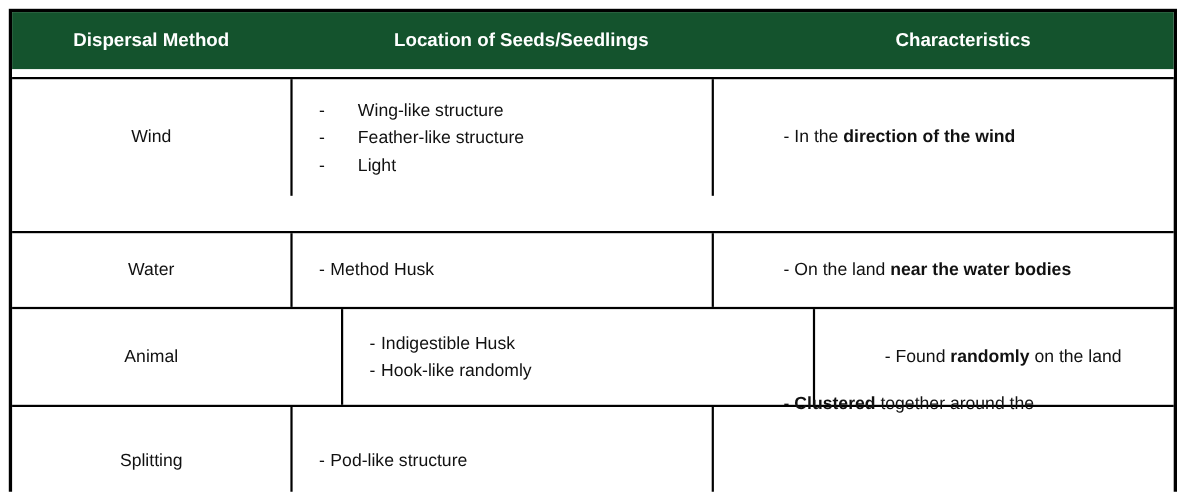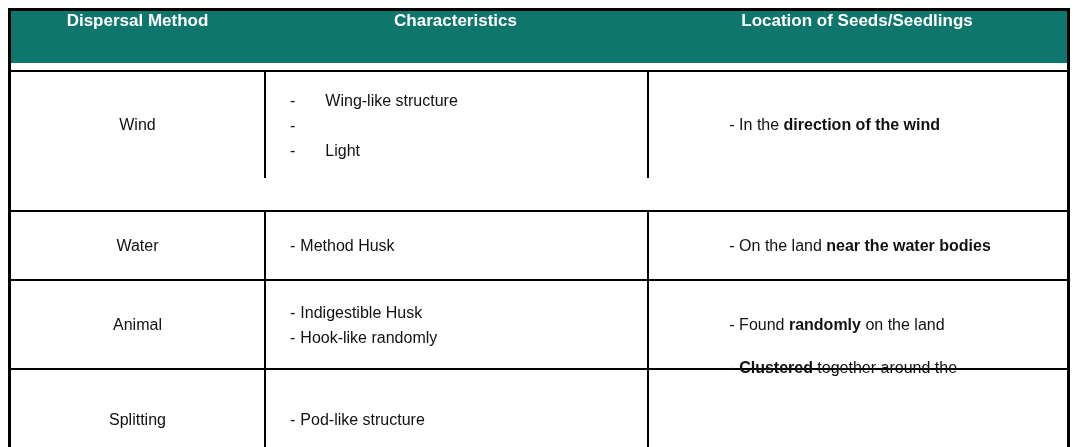--- a/index.html
+++ b/index.html
@@ -17,25 +17,25 @@
     width: 1056px;
     border: 3px solid #000000;
     box-sizing: content-box;
     background: #ffffff;
   }
 
   
   .hdr {
     display: flex;
     height: 52px;
-    background: #0f766e;
+    background: #14532d;
     color: #ffffff;
     font-weight: bold;
     font-size: 17px;
-    align-items: flex-start;
+    align-items: center;
   }
   .hdr .hcell { display: flex; align-items: center; justify-content: center; text-align: center; }
   .gap-under-header { height: 7px; background: #ffffff; }
 
   
   .rows { border-top: 2px solid #000000; }
   .row { display: flex; }
   .row + .row { border-top: 2px solid #000000; }
 
   .c1 { width: 253px; flex: 0 0 253px; }
@@ -45,59 +45,60 @@
   .cell {
     display: flex; flex-direction: column; justify-content: center;
     box-sizing: border-box;
     font-size: 16px;
     line-height: 24px;
   }
   .cell + .cell { border-left: 2px solid #000000; }
 
   .r0 { height: 106px; }
   .r1 { height: 67px; margin-top: 32px; }
-  .r2 { height: 87px; }
+  .r2 { height: 87px; gap: 46px; }
   .r3 { height: 99px; }
 
   .method-cell { align-items: center; text-align: center; }
 
   .char-cell { padding-left: 24px; padding-right: 8px; }
   .char-item { display: flex; }
   .gap-wide .char-item { column-gap: 30px; line-height: 25px; }
   .gap-narrow .char-item { column-gap: 5px; line-height: 25px; }
 
-  .loc-cell { padding-left: 27px; padding-right: 10px; }
+  .loc-cell { padding-left: 10px; padding-right: 10px; }
   .loc-line { white-space: pre-wrap; }
   .loc-tall .loc-line { line-height: 35px; }
   .b { font-weight: bold; }
 </style>
 </head>
 <body>
 
 <div class="canvas">
   <div class="tbl">
 
     <div class="hdr">
       <div class="hcell c1">Dispersal Method</div>
+      <div class="hcell c3">Location of Seeds/Seedlings</div>
       <div class="hcell c2">Characteristics</div>
-      <div class="hcell c3">Location of Seeds/Seedlings</div>
     </div>
     <div class="gap-under-header"></div>
 
     <div class="rows">
 
       <div class="row r0">
         <div class="cell c1 method-cell">Wind</div>
         <div class="cell c2 char-cell gap-wide">
           <div class="char-item">
             <span>-</span>
               <span>Wing-like structure</span>
           </div>
           <div class="char-item">
             <span>-</span>
+              <span>Feather-like structure</span>
           </div>
           <div class="char-item">
             <span>-</span>
               <span>Light</span>
           </div>
         </div>
         <div class="cell c3 loc-cell">
           <div class="loc-line">
             <span>- In the </span><span class="b">direction of the wind</span>
           </div>

